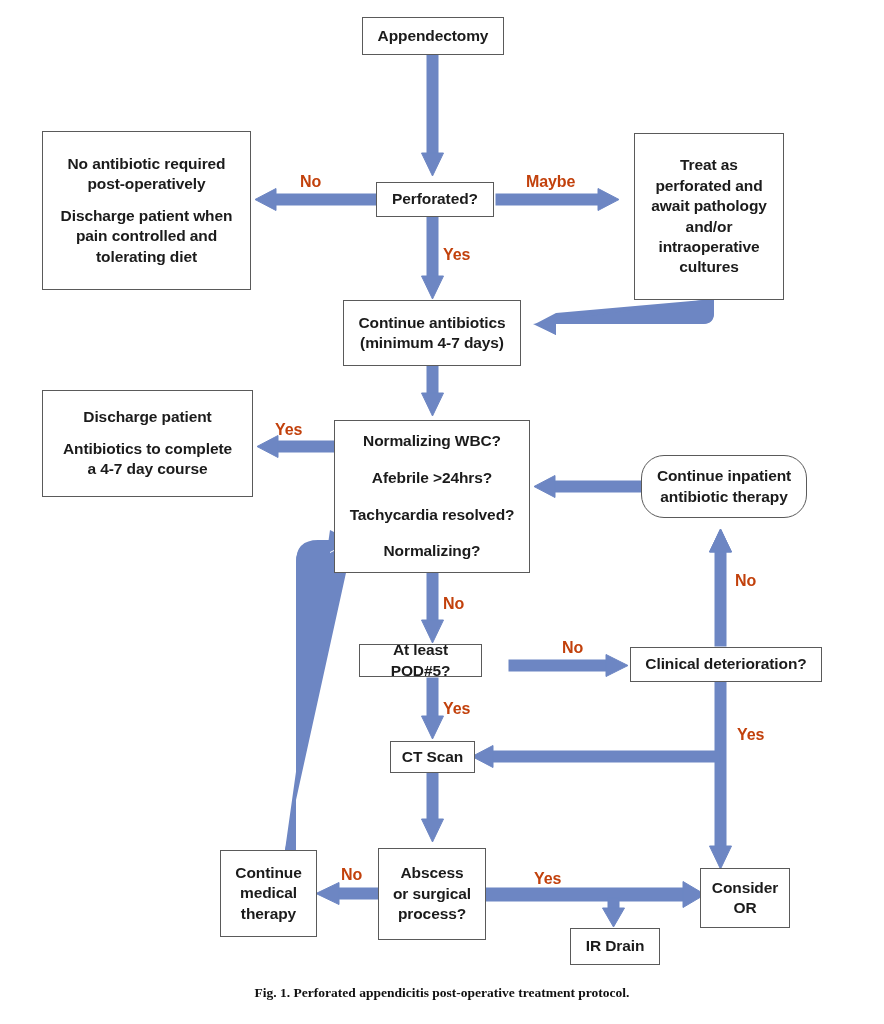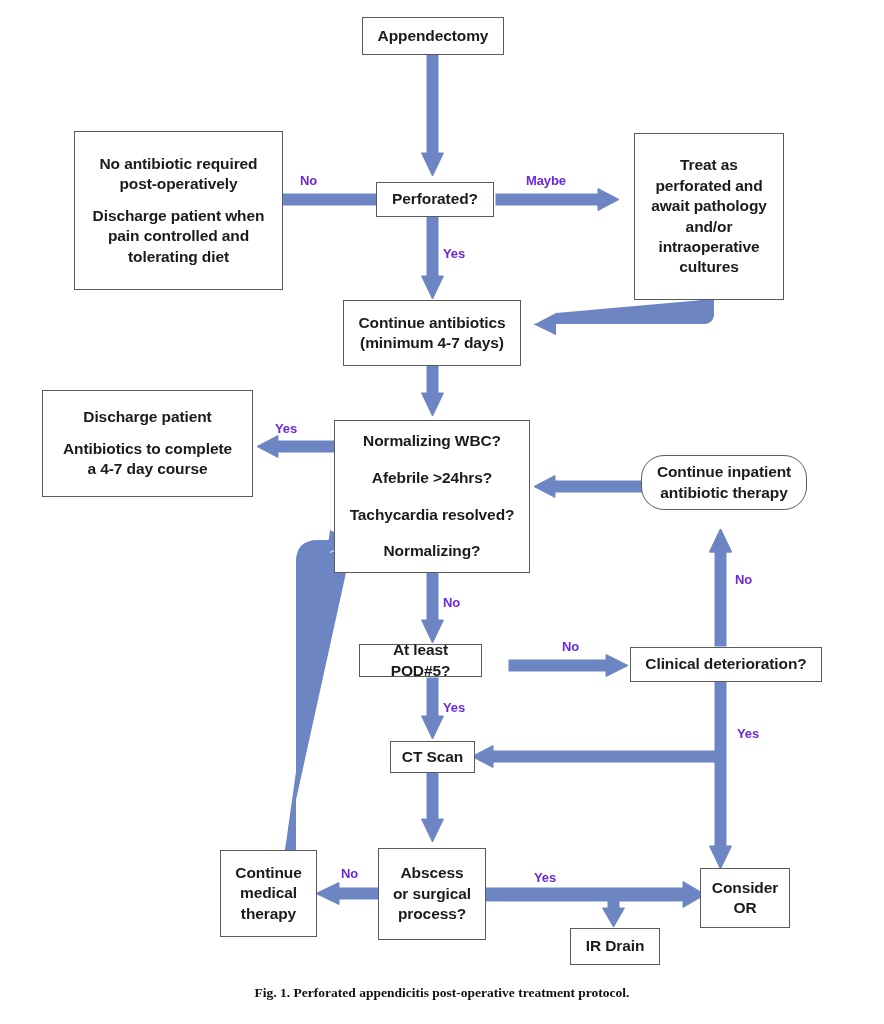--- a/index.html
+++ b/index.html
@@ -42,23 +42,23 @@
     font-weight: 700;
     font-size: 15.5px;
     line-height: 1.32;
     padding: 2px 4px;
     letter-spacing: -0.1px;
   }
   .node-box .line { display: block; width: 100%; }
   .node-box .gap { height: 11px; }
   .edge-label {
     position: absolute;
-    color: #6d28d9;
+    color: #c2410c;
     font-weight: 700;
-    font-size: 13px;
+    font-size: 16px;
     white-space: nowrap;
     letter-spacing: -0.1px;
   }
   .caption {
     position: absolute;
     left: 0;
     top: 985px;
     width: 884px;
     text-align: center;
     font-family: "Liberation Serif", serif;
@@ -196,21 +196,21 @@
         <path d="M285,850 L296,850 L296,562 Q296,540 318,540 L330,540 L330,529 L330,553 L353,541 Z" fill="#6d86c3" stroke="none"></path>
       </g>
 
     </g>
   </svg>
 
   <div class="node-box" style="left:362px; top:17px; width:142px; height:38px;">
     <span class="line">Appendectomy</span>
   </div>
 
-  <div class="node-box" style="left:42px; top:131px; width:209px; height:159px;margin-left:32px;">
+  <div class="node-box" style="left:42px; top:131px; width:209px; height:159px;">
     <span class="line">No antibiotic required</span>
     <span class="line">post-operatively</span>
     <span class="gap"></span>
     <span class="line">Discharge patient when</span>
     <span class="line">pain controlled and</span>
     <span class="line">tolerating diet</span>
   </div>
 
   <div class="node-box" style="left:376px; top:182px; width:118px; height:35px;">
     <span class="line">Perforated?</span>
@@ -237,21 +237,21 @@
     <span class="line">a 4-7 day course</span>
   </div>
 
   <div class="node-box" style="left:334px; top:420px; width:196px; height:153px; justify-content:space-around;">
     <span class="line">Normalizing WBC?</span>
     <span class="line">Afebrile &gt;24hrs?</span>
     <span class="line">Tachycardia resolved?</span>
     <span class="line">Normalizing?</span>
   </div>
 
-  <div class="node-box" style="left:641px; top:455px; width:166px; height:55px;border-radius:23px;">
+  <div class="node-box" style="left:641px; top:455px; width:166px; height:63px;border-radius:23px;">
     <span class="line">Continue inpatient</span>
     <span class="line">antibiotic therapy</span>
   </div>
 
   <div class="node-box" style="left:359px; top:644px; width:123px; height:33px;">
     <span class="line">At least POD#5?</span>
   </div>
 
   <div class="node-box" style="left:630px; top:647px; width:192px; height:35px;">
     <span class="line">Clinical deterioration?</span>

